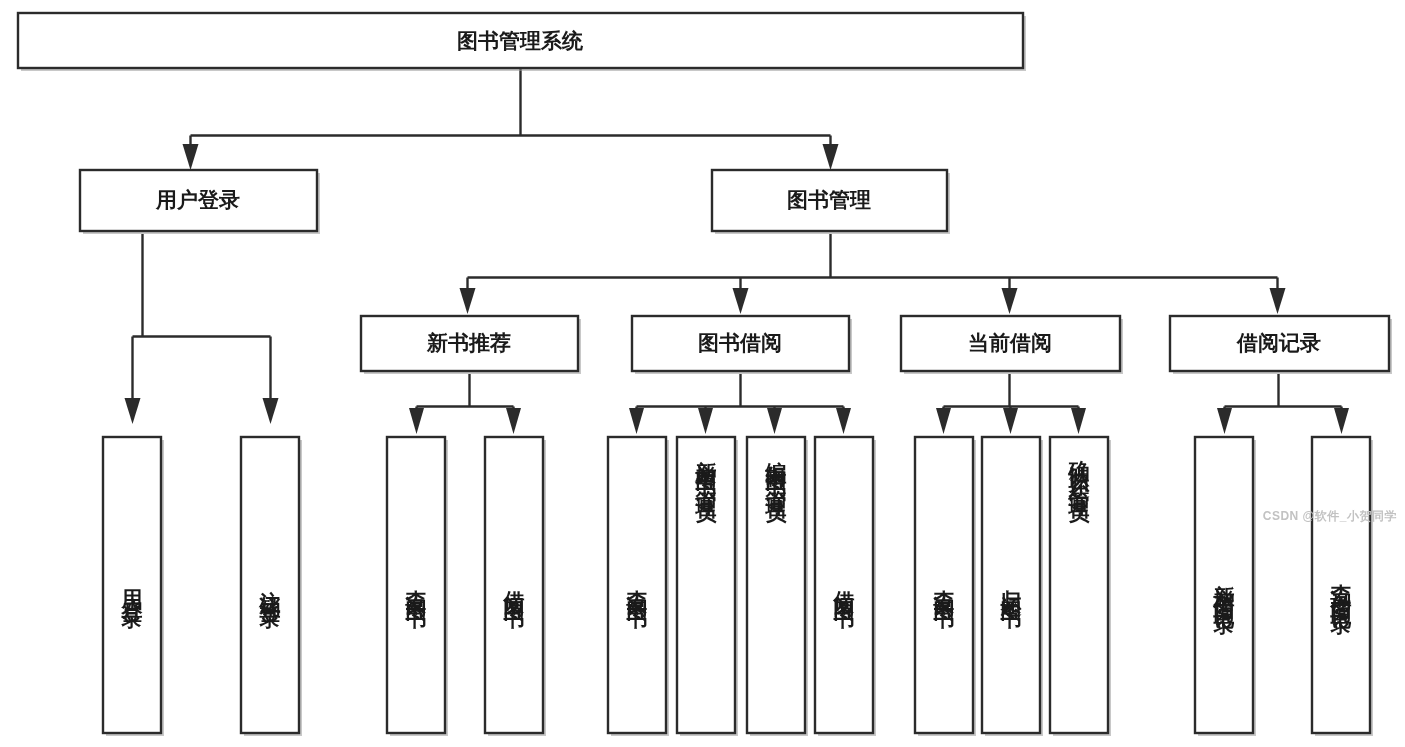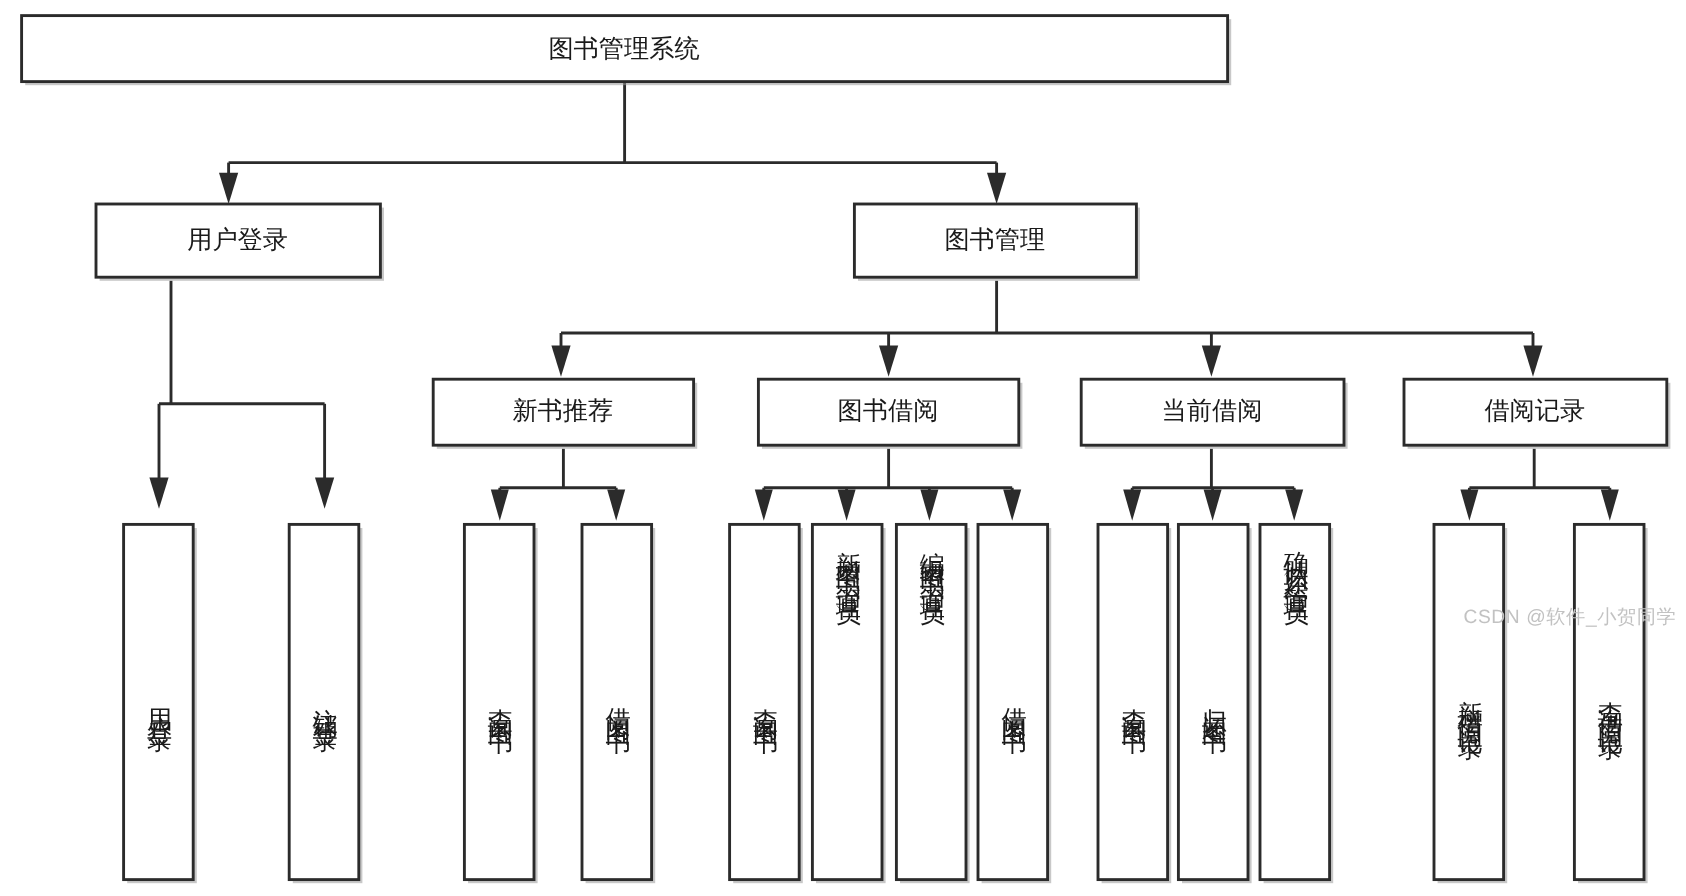--- a/index.html
+++ b/index.html
@@ -11,20 +11,21 @@
     width: 1405px;
     height: 747px;
     font-family: "Liberation Sans", "DejaVu Sans", sans-serif;
     position: relative;
     overflow: hidden;
   }
   #diagram-root {
     position: relative;
     width: 1405px;
     height: 531px;
+    font-weight: bold;
   }
   svg#flow-svg {
     position: absolute;
     left: 0;
     top: 0;
     width: 1405px;
     height: 747px;
     display: block;
   }
   .node-box {
@@ -51,21 +52,21 @@
     font-size: 21px;
     fill: #1a1a1a;
     text-anchor: middle;
     dominant-baseline: middle;
   }
   .watermark {
     position: absolute;
     right: 8px;
     bottom: 6px;
     font-family: "Liberation Sans", "DejaVu Sans", sans-serif;
-    font-size: 16px;
+    font-size: 12px;
     color: #c2c2c2;
     letter-spacing: 0.5px;
     white-space: nowrap;
     user-select: none;
   }
 </style>
 </head>
 <body>
 
 <div id="diagram-root">

